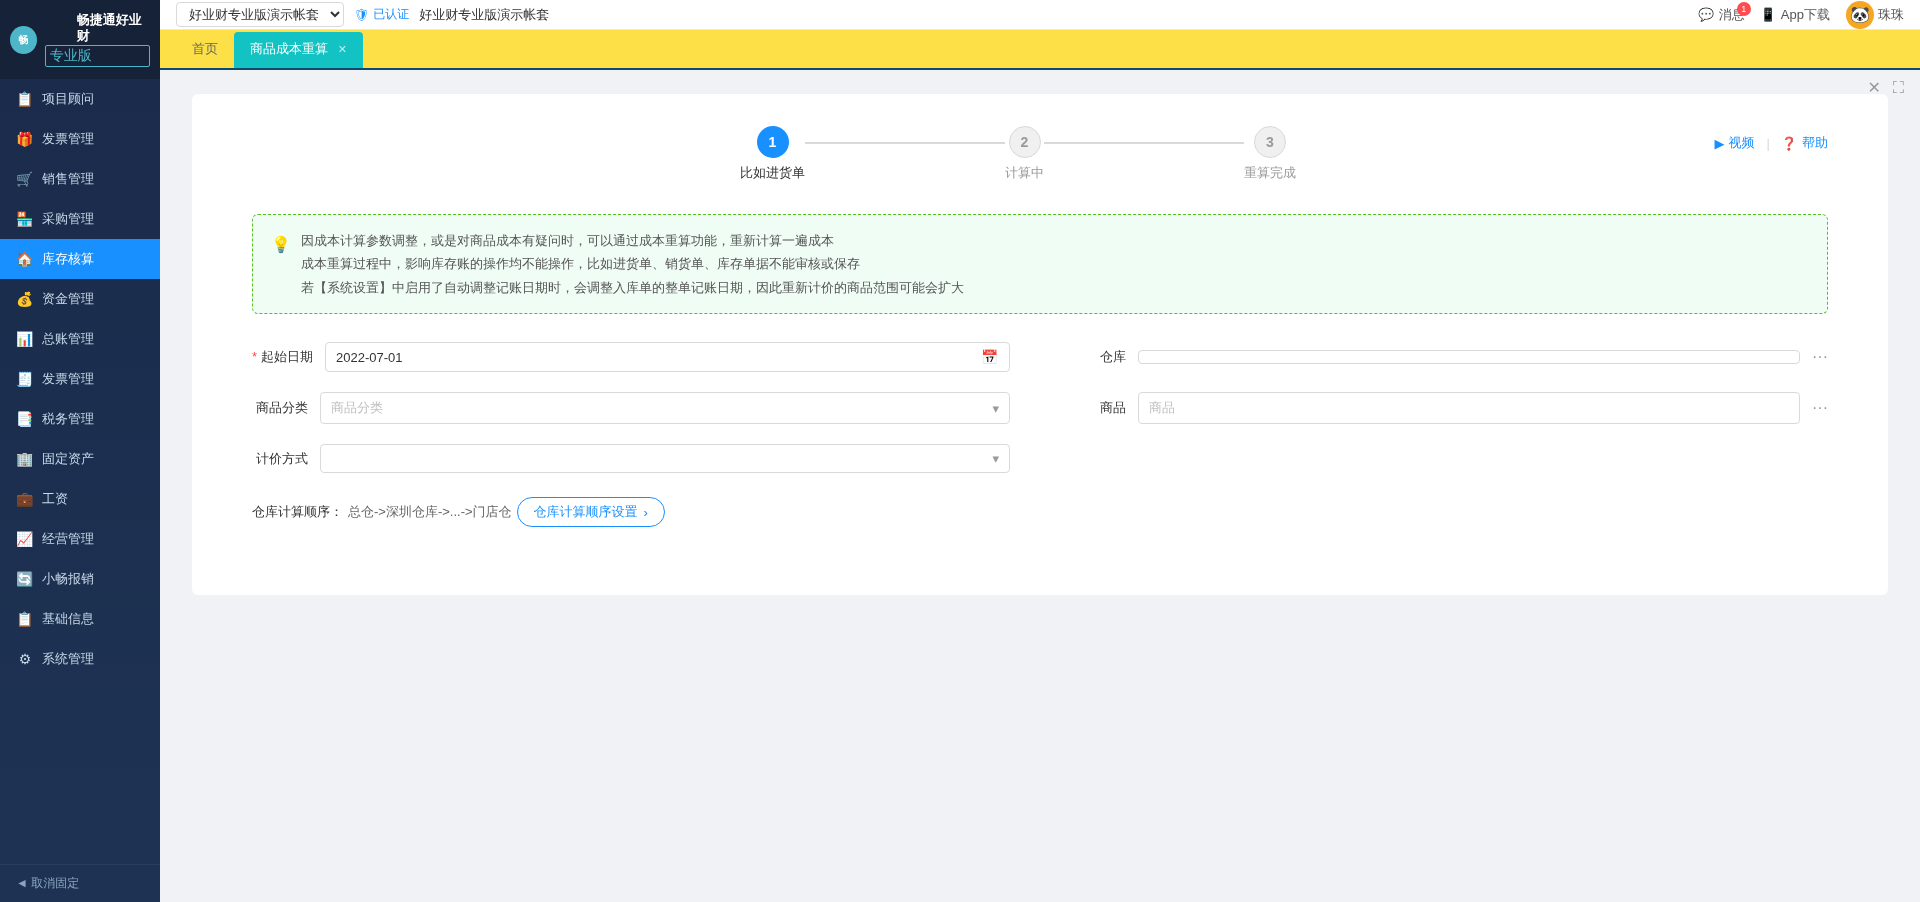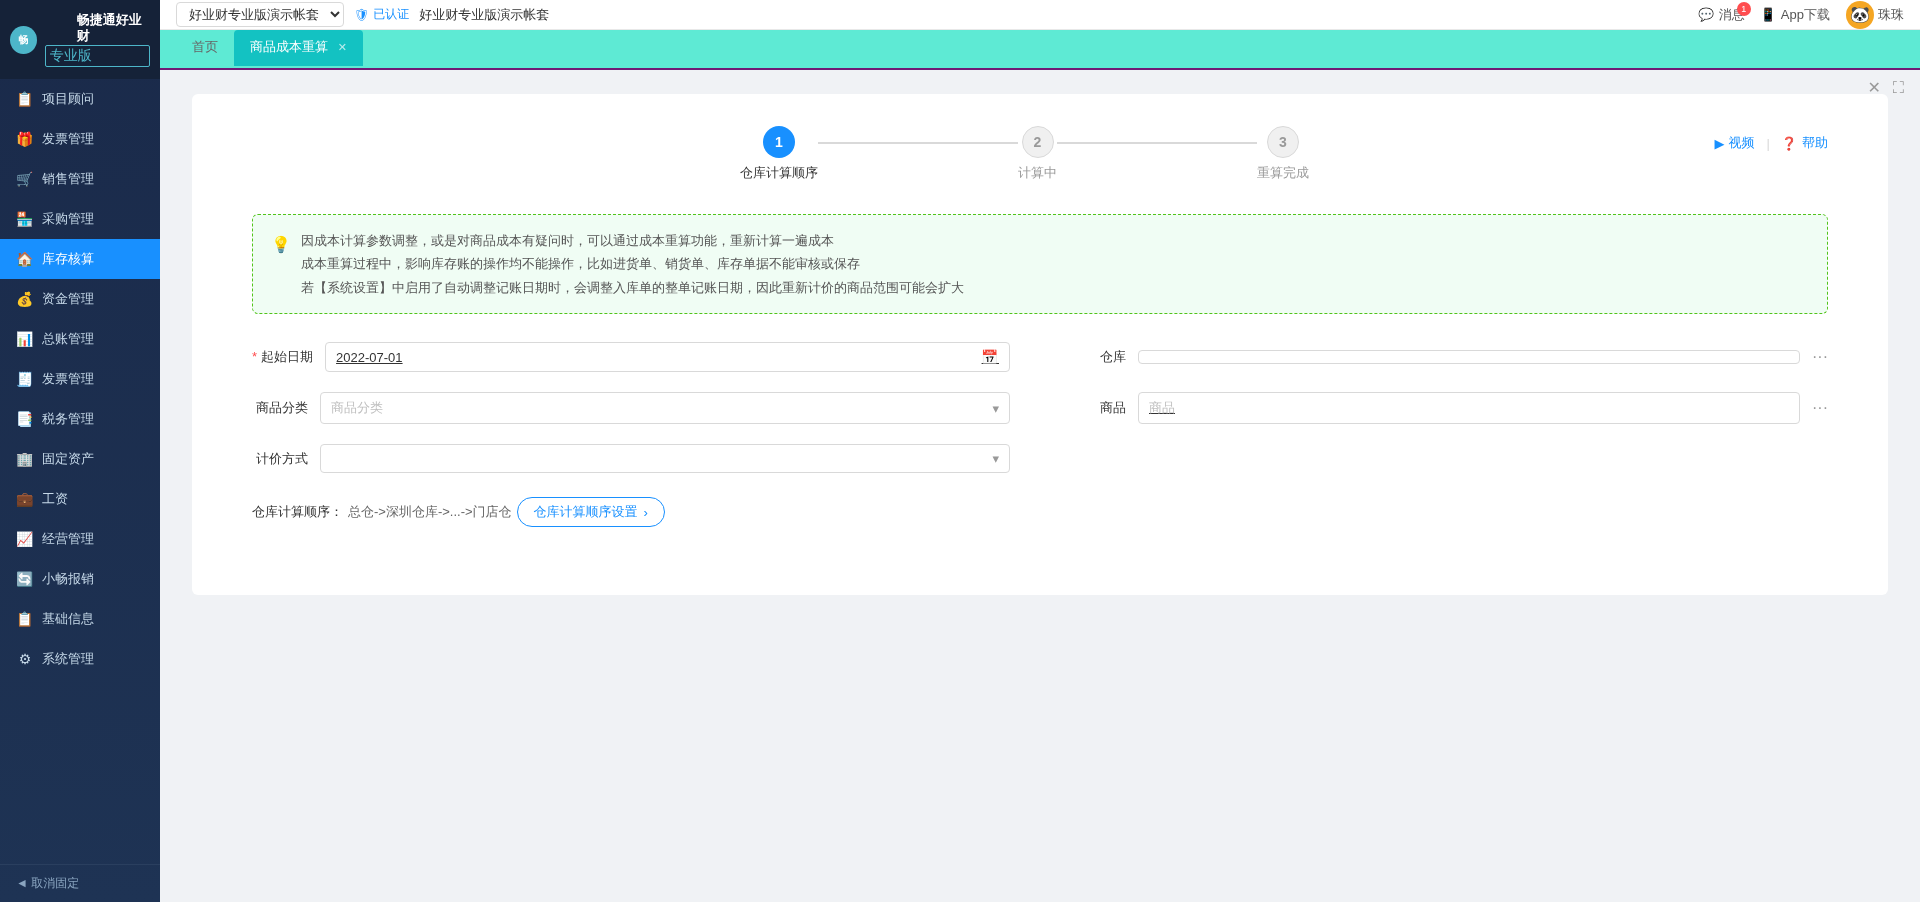--- a/index.html
+++ b/index.html
@@ -95,25 +95,25 @@
     }
     .user-avatar {
       width: 28px; height: 28px; border-radius: 50%;
       background: #f5a623; display: flex; align-items: center; justify-content: center;
       font-size: 11px; color: #fff; overflow: hidden;
     }
 
     
     .tab-bar {
       height: 40px;
-      background: #5eead4;
+      background: #fde047;
       display: flex;
-      align-items: flex-start;
+      align-items: center;
       padding: 0 16px;
-      border-bottom: 2px solid #701a75;
+      border-bottom: 2px solid #0c4a6e;
       gap: 0;
     }
     .tab {
       padding: 8px 16px;
       font-size: 13px;
       cursor: pointer;
       color: #666;
       border-bottom: 2px solid transparent;
       margin-bottom: -2px;
     }
@@ -190,21 +190,21 @@
     .form-label.required::before { content: '*'; color: #ff4d4f; margin-right: 4px; }
     .form-input {
       flex: 1;
       border: 1px solid #d9d9d9;
       border-radius: 4px;
       padding: 6px 10px;
       font-size: 13px;
       color: #333;
       background: #fff;
       outline: none;
-      display: flex; align-items: center; justify-content: space-between; text-decoration: underline;
+      display: flex; align-items: center; justify-content: space-between;
     }
     .form-input-text { color: #333; }
     .form-input-placeholder { color: #bfbfbf; }
     .form-input-icon { color: #999; font-size: 14px; }
     .form-select {
       flex: 1; border: 1px solid #d9d9d9; border-radius: 4px;
       padding: 6px 10px; font-size: 13px; color: #bfbfbf;
       display: flex; align-items: center; justify-content: space-between;
       background: #fff;
     }
@@ -411,21 +411,21 @@
           </span>
         </div>
 
         <div class="step-row">
           <div style="display:flex; align-items:center; width: 600px;">
 
             <div style="display:flex; flex-direction:column; align-items:center; gap:6px;">
               <div class="step-circle active">
                 <span>1</span>
               </div>
-              <span class="step-label">仓库计算顺序</span>
+              <span class="step-label">比如进货单</span>
             </div>
 
             <div class="step-connector" style="flex:1; margin-bottom:22px;"></div>
 
             <div style="display:flex; flex-direction:column; align-items:center; gap:6px;">
               <div class="step-circle inactive">
                 <span>2</span>
               </div>
               <span class="step-label inactive">计算中</span>
             </div>

